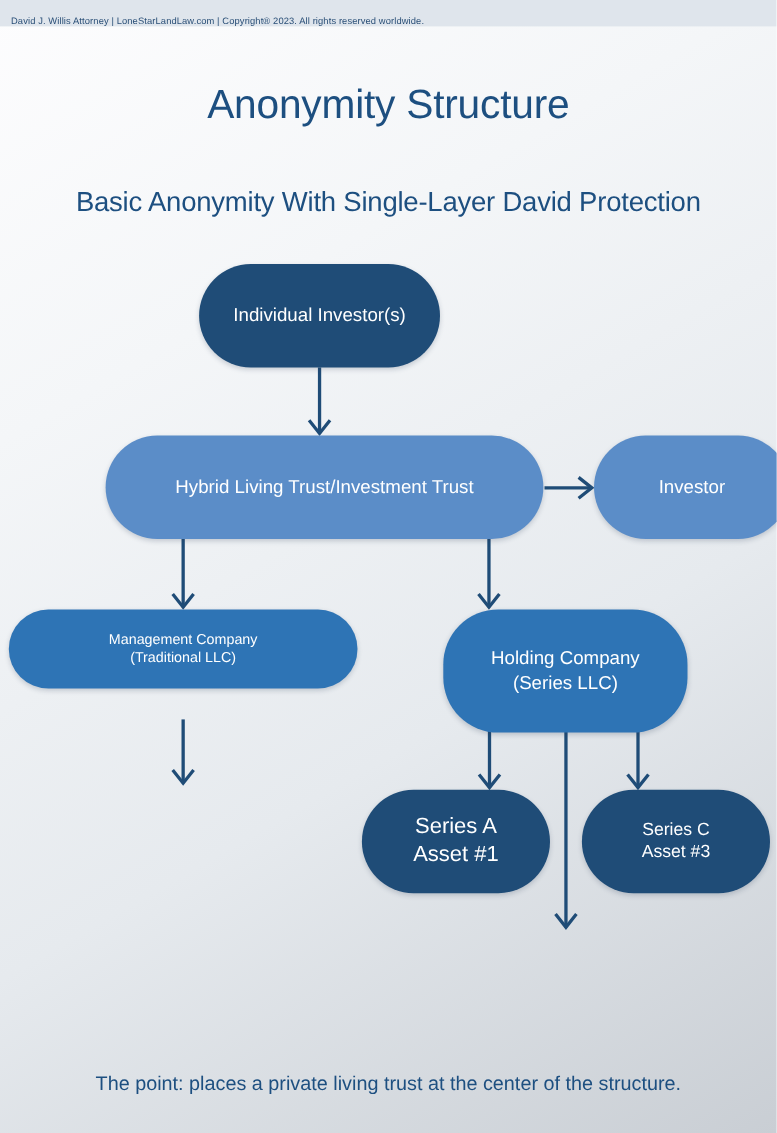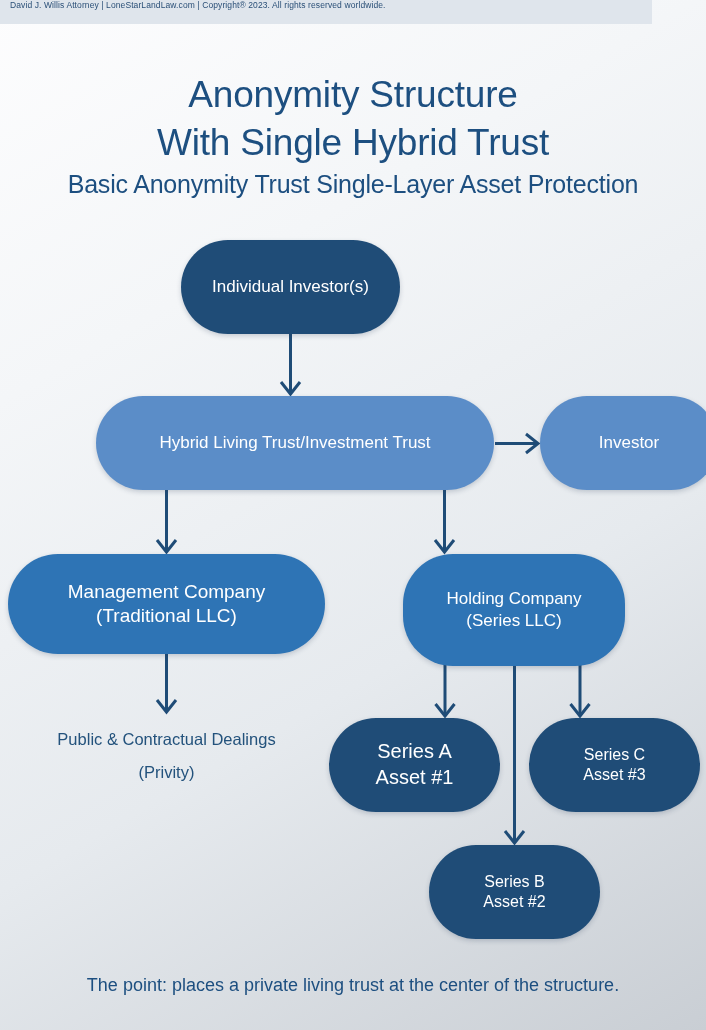--- a/index.html
+++ b/index.html
@@ -18,25 +18,25 @@
     width: 706px;
     height: 1030px;
     background: linear-gradient(150deg, #fdfdfe 0%, #f4f6f8 28%, #e6eaee 62%, #c9ced4 100%);
     overflow: hidden;
   }
 
   
   #credit-bar {
     position: absolute;
     left: 0; top: 0;
-    width: 652px;
+    width: 706px;
     height: 24px;
     background: #dfe5ec;
     display: flex;
-    align-items: flex-start;
+    align-items: flex-end;
   }
   #credit-text {
     padding-left: 10px;
     font-size: 8.5px;
     color: #2a4f77;
     letter-spacing: .1px;
     white-space: nowrap;
   }
 
   
@@ -96,23 +96,23 @@
     font-size: 17px;
   }
   #node-homestead {
     left: 540px; top: 396px;
     width: 178px; height: 94px;
     border-radius: 47px / 47px;
     font-size: 17px;
   }
   #node-management {
     left: 8px; top: 554px;
-    width: 317px; height: 100px;
+    width: 317px; height: 72px;
     border-radius: 50px / 50px;
-    font-size: 19px;
+    font-size: 13px;
   }
   #node-holding {
     left: 403px; top: 554px;
     width: 222px; height: 112px;
     border-radius: 50px / 50px;
     font-size: 17px;
   }
   #node-series-a {
     left: 329px; top: 718px;
     width: 171px; height: 94px;
@@ -157,22 +157,21 @@
 </head>
 <body>
 
 <div id="page">
 
   <div id="credit-bar">
     <div id="credit-text">David J. Willis Attorney  |  LoneStarLandLaw.com  |  Copyright® 2023. All rights reserved worldwide.</div>
   </div>
 
   <div class="title-line" id="title-line-1">Anonymity Structure</div>
-  <div class="title-line" id="title-line-2">With Single Hybrid Trust</div>
-  <div class="title-line" id="subtitle">Basic Anonymity Trust Single-Layer Asset Protection</div>
+  <div class="title-line" id="subtitle">Basic Anonymity With Single-Layer David Protection</div>
 
   <svg id="connectors" viewBox="0 0 706 1030">
     <g stroke="#1f4c77" stroke-width="3" fill="none" stroke-linecap="butt">
 
       <line x1="290.5" y1="334" x2="290.5" y2="394"></line>
       <polyline points="281,382 290.5,394 300,382" stroke-linejoin="miter"></polyline>
 
       <line x1="495" y1="443.5" x2="538" y2="443.5"></line>
       <polyline points="526,434 538,443.5 526,453" stroke-linejoin="miter"></polyline>
 
@@ -221,23 +220,17 @@
   <div class="node node-dark" id="node-series-a">
     <span>Series A
 Asset #1</span>
   </div>
 
   <div class="node node-dark" id="node-series-c">
     <span>Series C
 Asset #3</span>
   </div>
 
-  <div class="node node-dark" id="node-series-b">
-    <span>Series B
-Asset #2</span>
-  </div>
-
-  <div id="label-privity">Public &amp; Contractual Dealings
-(Privity)</div>
+
 
   <div id="footer-caption">The point: places a private living trust at the center of the structure.</div>
 
 </div>
 
 </body></html>

